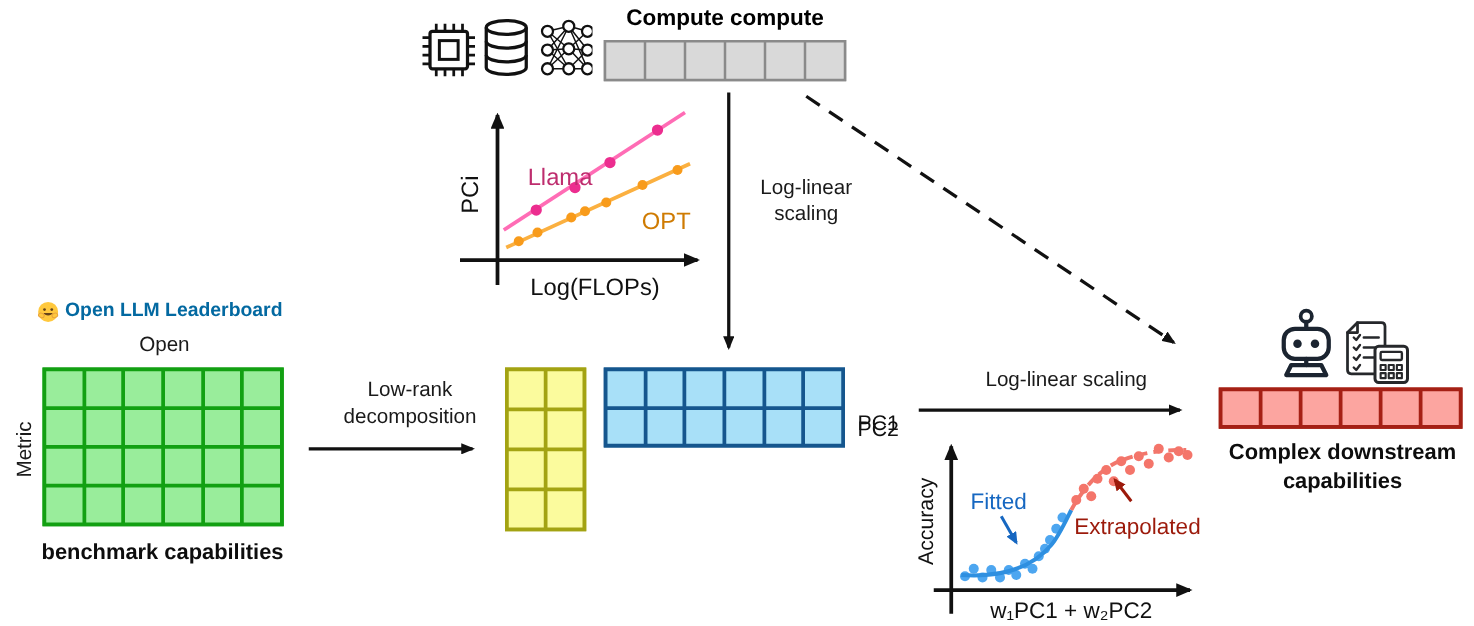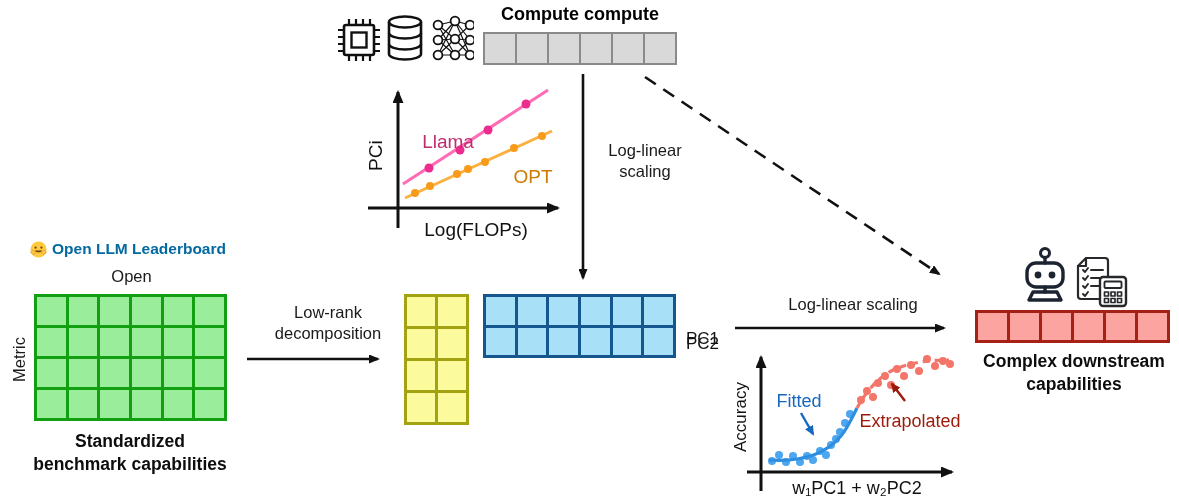--- a/index.html
+++ b/index.html
@@ -155,21 +155,20 @@
       <div style="background: rgb(153, 237, 155);"></div>
       <div style="background: rgb(153, 237, 155);"></div>
       <div style="background: rgb(153, 237, 155);"></div>
       <div style="background: rgb(153, 237, 155);"></div>
       <div style="background: rgb(153, 237, 155);"></div>
       <div style="background: rgb(153, 237, 155);"></div>
       <div style="background: rgb(153, 237, 155);"></div>
       <div style="background: rgb(153, 237, 155);"></div>
     </div>
   <div class="abs ctr cap" style="left:6px;top:430px;width:248px;">
-    <div>Standardized</div>
       <div>benchmark capabilities</div>
   </div>
 
   <div class="abs matrix" style="left: 404px; top: 294px; display: grid; grid-template-columns: repeat(2, 28px); grid-auto-rows: 29px; gap: 3px; background: rgb(163, 163, 18); border: 3px solid rgb(163, 163, 18);">
       <div style="background: rgb(251, 251, 157);"></div>
       <div style="background: rgb(251, 251, 157);"></div>
       <div style="background: rgb(251, 251, 157);"></div>
       <div style="background: rgb(251, 251, 157);"></div>
       <div style="background: rgb(251, 251, 157);"></div>
       <div style="background: rgb(251, 251, 157);"></div>

